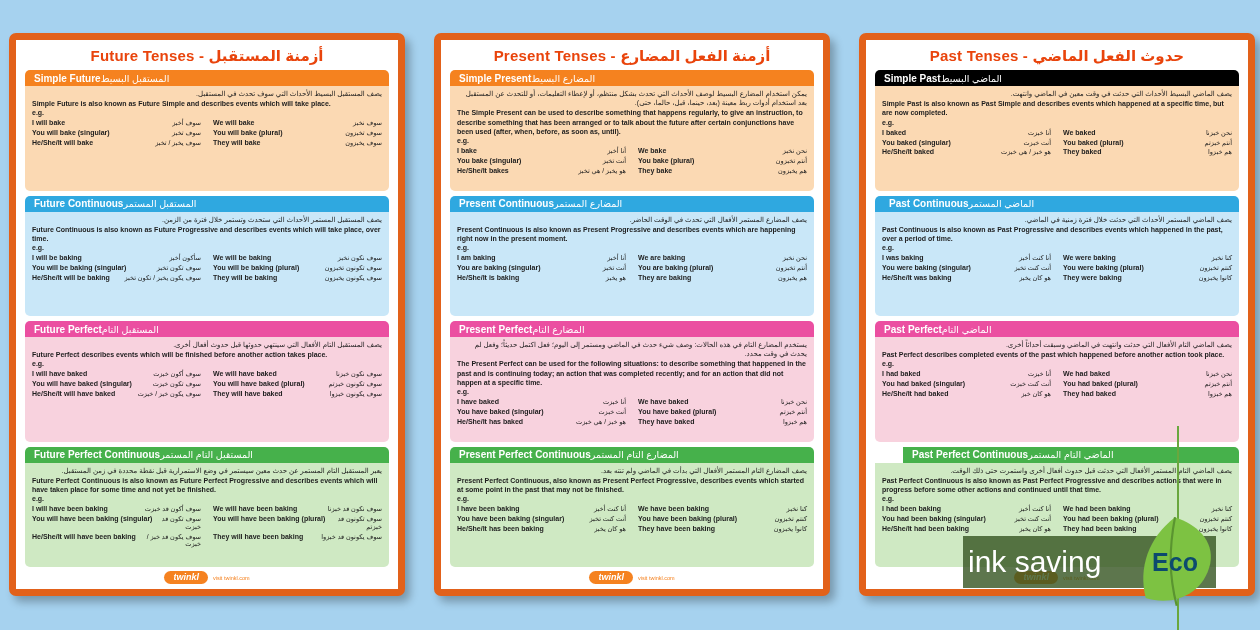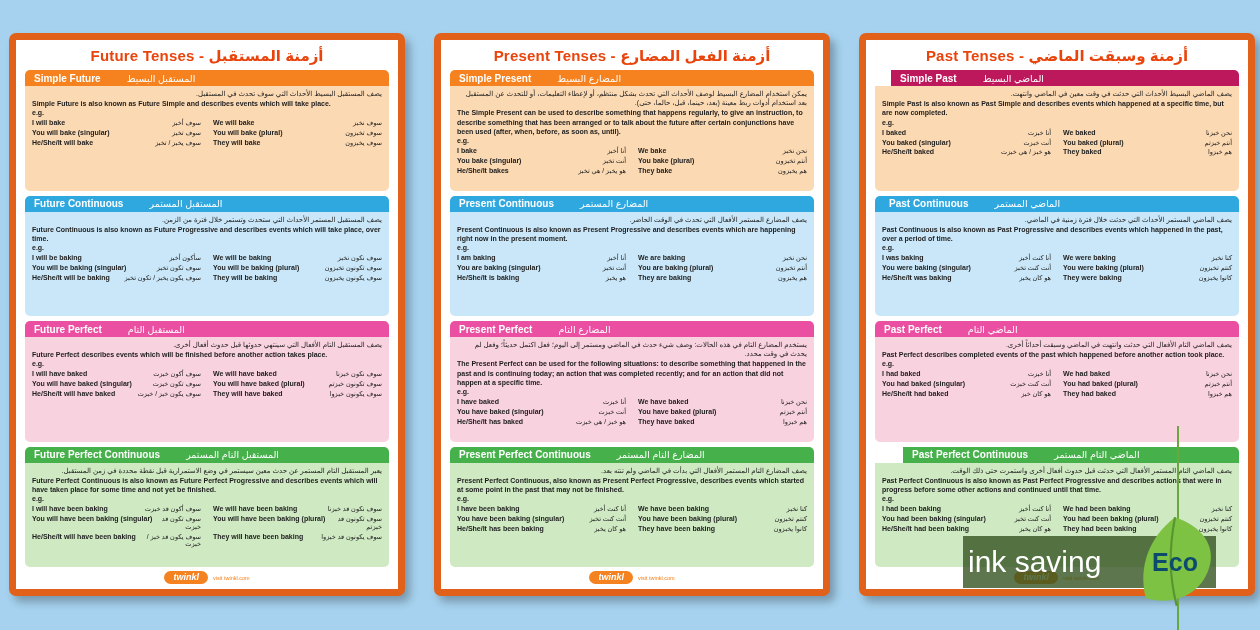--- a/index.html
+++ b/index.html
@@ -24,21 +24,21 @@
   }
   .poster-title {
     text-align: center; font-weight: bold; font-size: 15px;
     color: var(--title-color, #e9440c);
     margin: 2px 0 5px; letter-spacing: 0.2px; white-space: nowrap;
   }
   .sections { display: flex; flex-direction: column; gap: 5px; flex: 1; }
   .section { border-radius: 5px; overflow: hidden; display: flex; flex-direction: column; flex: 1; }
   .sec-header {
     color: #fff; font-weight: bold; font-size: 10px;
-    padding: 2.5px 9px; display: flex; align-items: center; gap: 26px;
+    padding: 2.5px 9px; display: flex; align-items: center; 
   }
   .sec-name-ar { direction: rtl; font-size: 9.5px; font-weight: normal; }
   .sec-body { flex: 1; padding: 3px 7px 4px; color: #1d1d1d; }
   .desc-ar { direction: rtl; text-align: right; font-size: 7px; line-height: 1.32; margin-bottom: 1px; }
   .desc-en { font-weight: bold; font-size: 7px; line-height: 1.32; }
   .eg { font-weight: bold; font-size: 7px; margin: 1px 0 2px; }
   .examples { display: flex; gap: 12px; }
   .col { flex: 1; display: flex; flex-direction: column; }
   .example { display: flex; justify-content: space-between; align-items: baseline; gap: 4px; margin: 1px 0; }
   .ex-en { font-weight: bold; font-size: 7px; white-space: nowrap; }
@@ -416,25 +416,25 @@
     </div>
   </div>
         </div>
     <div class="poster-footer">
       <span class="logo-pill">twinkl</span>
       <span class="visit">visit twinkl.com</span>
     </div>
   </div>
       <div class="poster">
     <div class="poster-title">
-      <span>Past Tenses</span><span> - </span><span>أزمنة وسبقت الماضي</span>
+      <span>Past Tenses</span><span> - </span><span>حدوث الفعل الماضي</span>
     </div>
     <div class="sections">
           <div class="section">
-    <div class="sec-header" style="background: #be185d; margin-left: 16px;">
+    <div class="sec-header" style="background: #000000;">
       <span class="sec-name-en">Simple Past</span>
       <span class="sec-name-ar">الماضي البسيط</span>
     </div>
     <div class="sec-body" style="background: rgb(251, 217, 179);">
       <div class="desc-ar">يصف الماضي البسيط الأحداث التي حدثت في وقت معين في الماضي وانتهت.</div>
       <div class="desc-en">Simple Past is also known as Past Simple and describes events which happened at a specific time, but are now completed.</div>
       <div class="eg">e.g.</div>
       <div class="examples">
         <div class="col">
                   <div class="example">

